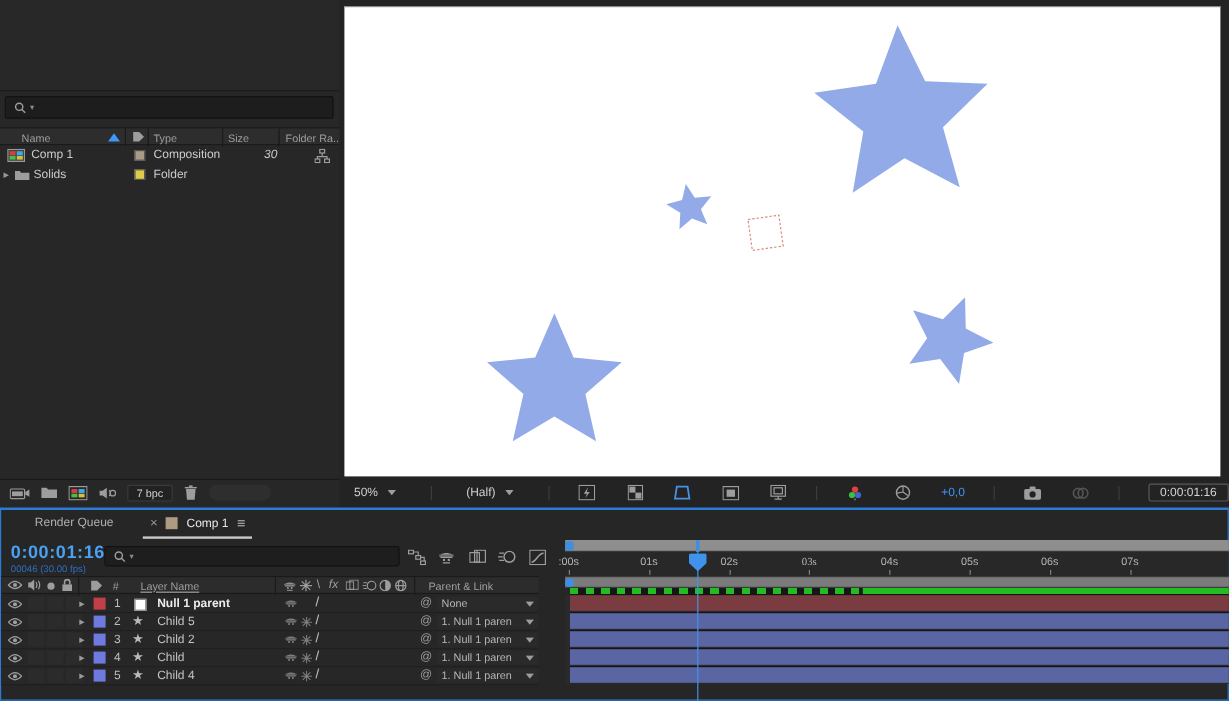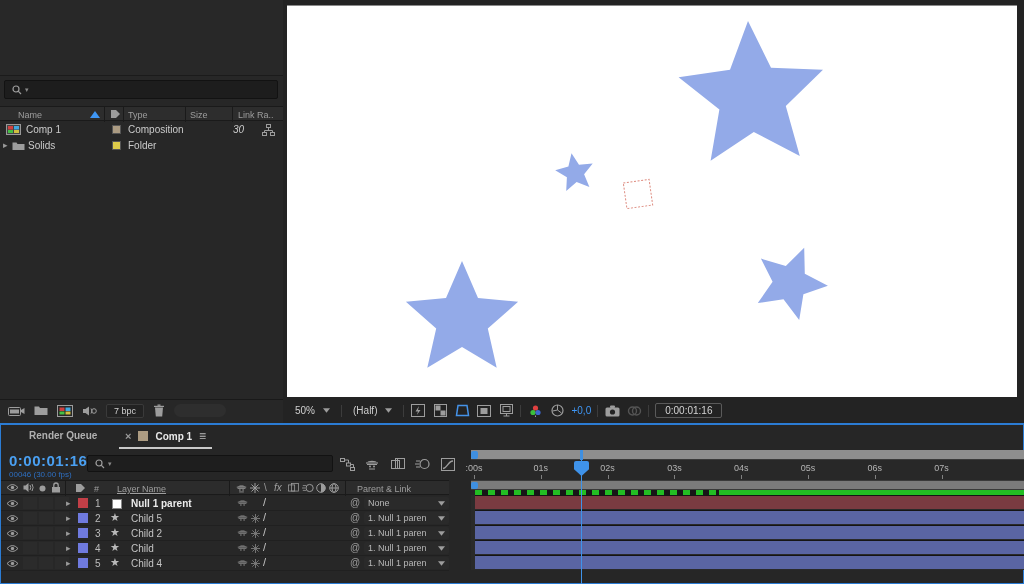--- a/index.html
+++ b/index.html
@@ -20,31 +20,31 @@
   .proj-row { left:0; width:283px; height:16px; font-size:10px; color:#cbcbcb; }
   .label-sq { width:9px; height:9px; border:1px solid #555; }
   #proj-footer { left:0; top:399px; width:283px; height:22px; border-top:1px solid #191919;
     display:flex; align-items:center; gap:9px; padding-left:8px; }
   #bpc-box { border:1px solid #3a3a3a; background:#222; font-size:9px; color:#cfcfcf; padding:1px 7px; border-radius:2px; }
   #footer-pill { width:52px; height:13px; background:#2e2e2e; border-radius:7px; }
 
   
   #viewer { left:283px; top:0; width:741px; height:424px; background:#232323; }
   #stage { left:4px; top:5px; width:730px; height:392px; background:#ffffff; overflow:hidden; border-top:1px solid #8a8a8a; }
-  #viewer-toolbar { left:0; top:401px; width:741px; height:19px; display:flex; align-items:center; gap:6px; padding-left:7px; font-size:10px; color:#cfcfcf; }
+  #viewer-toolbar { left:0; top:401px; width:741px; height:19px; display:flex; align-items:center; gap:6px; padding-left:7px; font-size:10px; color:#cfcfcf;justify-content:space-between; }
   .vt-drop { display:flex; align-items:center; gap:8px; padding:1px 5px; height:16px; }
   .vt-sep { width:1px; height:12px; background:#3c3c3c; }
   .vt-ico { width:16px; height:14px; display:flex; align-items:center; justify-content:center; }
   #vt-timecode { border:1px solid #5a5a5a; border-radius:2px; padding:1px 9px; font-size:10px; color:#d4d4d4; }
   #exposure-val { color:#3f97f6; font-size:10px; }
 
   
   #timeline { left:0; top:423px; width:1024px; height:161px; background:#262626;
     border:1px solid #2b7cd4; border-top:2px solid #2b7cd4; }
-  #tl-tabs { left:0; top:0; width:872px; height:24px;font-weight:bold; }
+  #tl-tabs { left:0; top:0; width:872px; height:24px; }
   #tab-rq { left:28px; top:5px; font-size:10px; color:#b0b0b0; }
   #tab-active { left:118px; top:0; height:24px; display:flex; align-items:center; gap:7px; padding:0 6px;
     border-bottom:2px solid #c9c9c9; }
   #tab-close { color:#9a9a9a; font-size:11px; }
   #tab-label-sq { width:10px; height:10px; background:#ad9c82; }
   #tab-comp-name { font-size:10px; color:#e8e8e8; }
   #tab-menu { color:#bdbdbd; font-size:12px; }
 
   #tl-time { left:8px; top:27px; font-size:15px; font-weight:bold; color:#4aa0f2; letter-spacing:.5px; }
   #tl-frames { left:8px; top:45px; font-size:8px; color:#2e6fc1; }
@@ -107,37 +107,37 @@
     <span class="abs" style="left:110px;top:2px;">
       <svg width="11" height="11" viewBox="0 0 11 11">
           <path d="M1 1h5l4 4-4 4H1z" fill="#9d9d9d"></path>
         </svg>
     </span>
     <span class="abs vline" style="left:123px;top:0;height:15px;"></span>
     <span class="abs" style="left:128px;top:3px;">Type</span>
     <span class="abs vline" style="left:185px;top:0;height:15px;"></span>
     <span class="abs" style="left:190px;top:3px;">Size</span>
     <span class="abs vline" style="left:232px;top:0;height:15px;"></span>
-    <span class="abs" style="left:238px;top:3px;">Link Ra..</span>
+    <span class="abs" style="left:238px;top:3px;">Folder Ra..</span>
   </div>
 
   <div class="proj-row abs" style="top:122px;">
     <span class="abs" style="left:6px;top:2px;">
       <svg width="15" height="11" viewBox="0 0 15 11">
           <rect x="0.5" y="0.5" width="14" height="10" fill="#444" stroke="#999"></rect>
           <rect x="2" y="2" width="5" height="3.5" fill="#d04040"></rect>
           <rect x="8" y="2" width="5" height="3.5" fill="#40a8e0"></rect>
           <rect x="2" y="6" width="5" height="3" fill="#45c045"></rect>
           <rect x="8" y="6" width="5" height="3" fill="#d0c040"></rect>
         </svg>
     </span>
     <span class="abs" style="left:26px;top:2px;">Comp 1</span>
     <span class="abs label-sq" style="left:112px;top:3px;background:#ab9b82;"></span>
     <span class="abs" style="left:128px;top:2px;">Composition</span>
-    <span class="abs" style="left:233px;top:2px;font-style:italic;">30</span>
+    <span class="abs" style="left:220px;top:2px;font-style:italic;">30</span>
     <span class="abs" style="left:262px;top:2px;">
       <svg width="13" height="12" viewBox="0 0 13 12">
           <rect x="4.5" y="0.5" width="4" height="3" fill="none" stroke="#9d9d9d"></rect>
           <rect x="0.5" y="8.5" width="4" height="3" fill="none" stroke="#9d9d9d"></rect>
           <rect x="8.5" y="8.5" width="4" height="3" fill="none" stroke="#9d9d9d"></rect>
           <path d="M6.5 3.5v3M2.5 8.5v-2h8v2" fill="none" stroke="#9d9d9d"></path>
         </svg>
     </span>
   </div>
 
@@ -614,21 +614,21 @@
       <div id="tl-nav-nub" class="abs"></div>
       <div id="tl-nav-tick" class="abs" style="left: 109px;"></div>
     </div>
     <div id="tl-ruler" class="abs">
         <span class="rlabel" style="left: 3px;">:00s</span>
         <span class="rtick" style="left: 3px;"></span>
         <span class="rlabel" style="left: 69.8px;">01s</span>
         <span class="rtick" style="left: 69.8px;"></span>
         <span class="rlabel" style="left: 136.6px;">02s</span>
         <span class="rtick" style="left: 136.6px;"></span>
-        <span class="rlabel" style="left: 203.4px;">03s</span>
+        <span class="rlabel" style="left: 203.4px; font-family: Liberation Serif, serif;">03s</span>
         <span class="rtick" style="left: 203.4px;"></span>
         <span class="rlabel" style="left: 270.2px;">04s</span>
         <span class="rtick" style="left: 270.2px;"></span>
         <span class="rlabel" style="left: 337px;">05s</span>
         <span class="rtick" style="left: 337px;"></span>
         <span class="rlabel" style="left: 403.8px;">06s</span>
         <span class="rtick" style="left: 403.8px;"></span>
         <span class="rlabel" style="left: 470.6px;">07s</span>
         <span class="rtick" style="left: 470.6px;"></span>
       </div>

